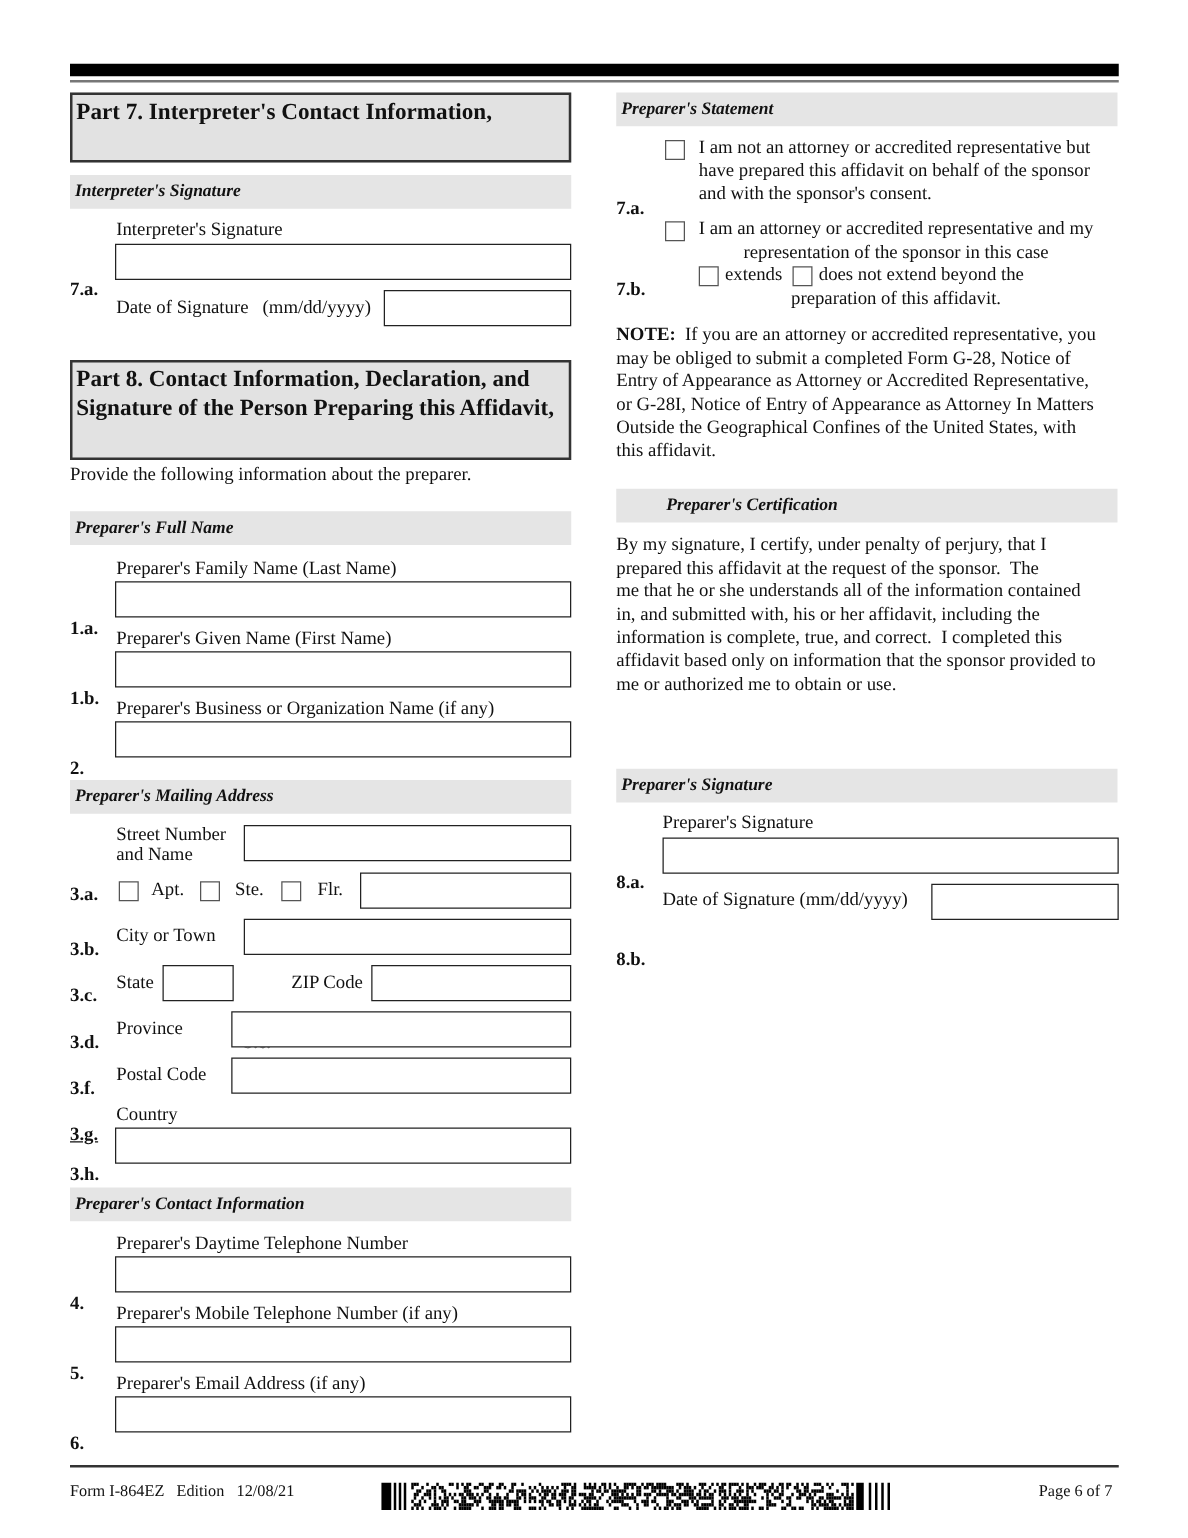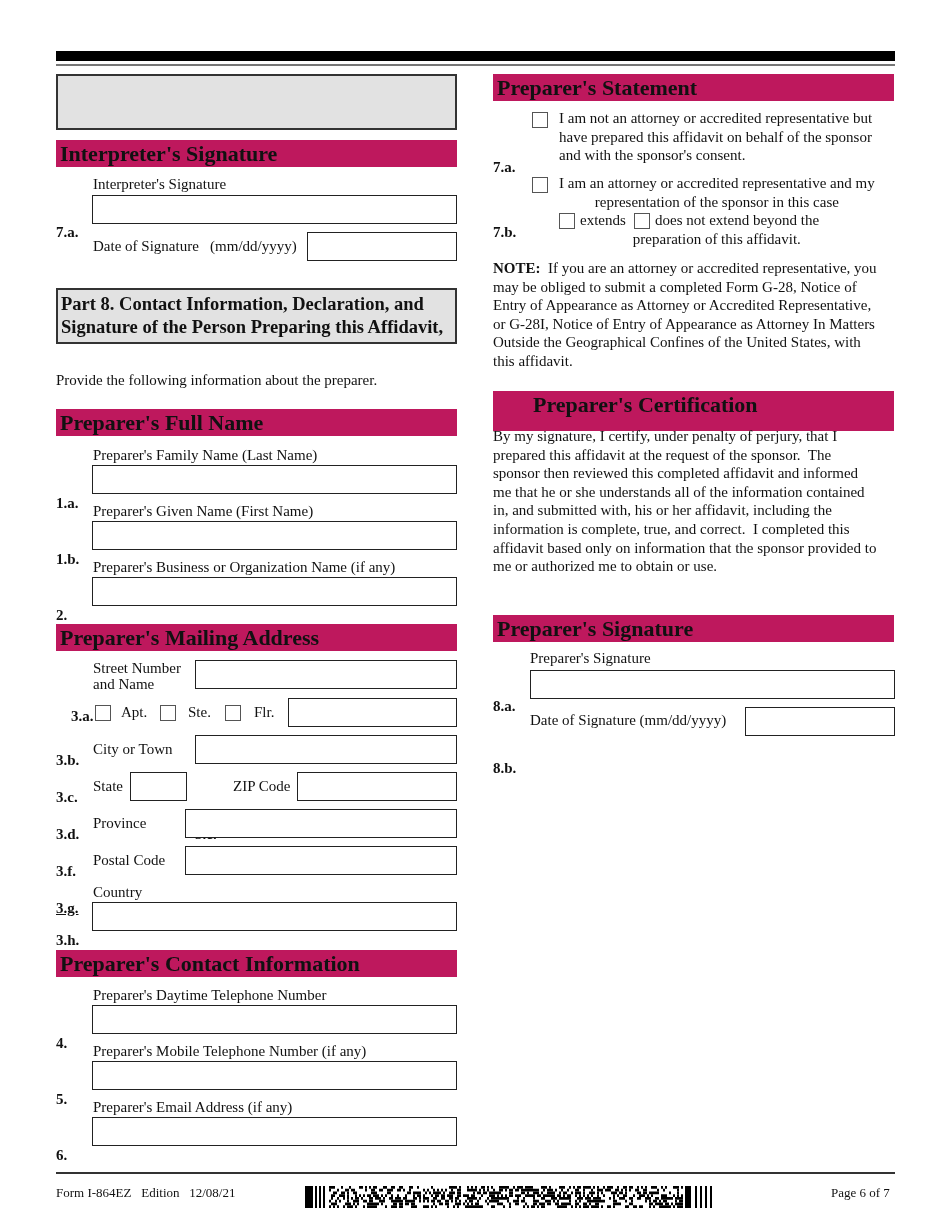--- a/index.html
+++ b/index.html
@@ -4,51 +4,52 @@
 <style>
   html, body { margin: 0; padding: 0; background: #fff; }
   body { width: 950px; height: 1230px; position: relative; overflow: hidden;
          font-family: "Liberation Serif", "DejaVu Serif", serif; color: #111; }
   .abs { position: absolute; }
   .topbar { left: 56px; top: 51px; width: 839px; height: 10px; background: #000; }
   .topline { left: 56px; top: 64px; width: 839px; height: 2px; background: #777; }
   .partbox { background: #e2e2e2; border: 2px solid #333; box-sizing: border-box;
              font-weight: bold; font-size: 18.5px; line-height: 22.5px; padding: 3px 4px 0 3px; }
   .partbox .normal { font-weight: normal; }
-  .sechead { background: #be185d; font-weight: bold; font-size: 22px;
+  .sechead { background: #e5e5e5; font-weight: bold; font-style: italic; font-size: 14px;
              line-height: 27px; padding-left: 4px; box-sizing: border-box; }
   .num { font-weight: bold; font-size: 15px; margin-top: 48px; }
   .lbl { font-size: 15px; }
   .box { border: 1.5px solid #222; box-sizing: border-box; background: #fff; }
   .cb { width: 16px; height: 16px; border: 1px solid #555; box-sizing: border-box; background: #fff; }
   .para { font-size: 15px; line-height: 18.6px; }
   .footline { left: 56px; top: 1172px; width: 839px; height: 2px; background: #333; }
   .foot { font-size: 13px; }
   .barcode { left: 305px; top: 1186px; width: 408px; height: 22px; }
 </style>
 </head>
 <body>
 
 <div class="abs topbar"></div>
 <div class="abs topline"></div>
 
 <div class="abs partbox" style="left:56px;top:74px;width:401px;height:56px;">
+  <div>Part 7.  Interpreter's Contact Information,</div>
 </div>
 
 <div class="abs sechead" style="left:56px;top:140px;width:401px;height:27px;">Interpreter's Signature</div>
 
 <div class="abs num" style="left:56px;top:176px;">7.a.</div>
 <div class="abs lbl" style="left:93px;top:176px;">Interpreter's Signature</div>
 <div class="abs box" style="left:92px;top:195px;width:365px;height:29px;"></div>
 
 <div class="abs num" style="left:56px;top:238px;">7.b.</div>
 <div class="abs lbl" style="left:93px;top:238px;white-space:pre;">Date of Signature   (mm/dd/yyyy)</div>
 <div class="abs box" style="left:307px;top:232px;width:150px;height:29px;"></div>
 
-<div class="abs partbox" style="left:56px;top:288px;width:401px;height:56px;">
+<div class="abs partbox" style="left:56px;top:288px;width:401px;height:80px;">
   <div>Part 8.  Contact Information, Declaration, and</div>
   <div>Signature of the Person Preparing this Affidavit,</div>
 </div>
 <div class="abs lbl" style="left:56px;top:372px;">Provide the following information about the preparer.</div>
 
 <div class="abs sechead" style="left:56px;top:409px;width:401px;height:27px;">Preparer's Full Name</div>
 
 <div class="abs num" style="left:56px;top:447px;">1.a.</div>
 <div class="abs lbl" style="left:93px;top:447px;">Preparer's Family Name (Last Name)</div>
 <div class="abs box" style="left:92px;top:465px;width:365px;height:29px;"></div>
@@ -56,21 +57,21 @@
 <div class="abs num" style="left:56px;top:503px;">1.b.</div>
 <div class="abs lbl" style="left:93px;top:503px;">Preparer's Given Name (First Name)</div>
 <div class="abs box" style="left:92px;top:521px;width:365px;height:29px;"></div>
 
 <div class="abs num" style="left:56px;top:559px;">2.</div>
 <div class="abs lbl" style="left:93px;top:559px;">Preparer's Business or Organization Name (if any)</div>
 <div class="abs box" style="left:92px;top:577px;width:365px;height:29px;"></div>
 
 <div class="abs sechead" style="left:56px;top:624px;width:401px;height:27px;">Preparer's Mailing Address</div>
 
-<div class="abs num" style="left:71px;top:660px;font-family:Liberation Serif, serif;">3.a.</div>
+<div class="abs num" style="left:56px;top:660px;font-family:Liberation Serif, serif;">3.a.</div>
 <div class="abs lbl" style="left:93px;top:660px;line-height:16px;">
   <div>Street Number</div>
   <div>and Name</div>
 </div>
 <div class="abs box" style="left:195px;top:660px;width:262px;height:29px;"></div>
 
 <div class="abs num" style="left:56px;top:704px;">3.b.</div>
 <div class="abs cb" style="left:95px;top:705px;"></div>
 <div class="abs lbl" style="left:121px;top:704px;">Apt.</div>
 <div class="abs cb" style="left:160px;top:705px;"></div>
@@ -142,26 +143,25 @@
 
 <div class="abs para" style="left:493px;top:259px;width:410px;white-space:nowrap;">
   <div><b>NOTE:</b><span style="white-space:pre;">  If you are an attorney or accredited representative, you</span></div>
   <div>may be obliged to submit a completed Form G-28, Notice of</div>
   <div>Entry of Appearance as Attorney or Accredited Representative,</div>
   <div>or G-28I, Notice of Entry of Appearance as Attorney In Matters</div>
   <div>Outside the Geographical Confines of the United States, with</div>
   <div>this affidavit.</div>
 </div>
 
-<div class="abs sechead" style="left:493px;top:391px;width:401px;height:40px;padding-left:40px;">Preparer's Certification</div>
+<div class="abs sechead" style="left:493px;top:391px;width:401px;height:27px;padding-left:40px;">Preparer's Certification</div>
 
 <div class="abs para" style="left:493px;top:427px;width:410px;white-space:nowrap;">
   <div>By my signature, I certify, under penalty of perjury, that I</div>
   <div style="white-space:pre;">prepared this affidavit at the request of the sponsor.  The</div>
-  <div>sponsor then reviewed this completed affidavit and informed</div>
   <div>me that he or she understands all of the information contained</div>
   <div>in, and submitted with, his or her affidavit, including the</div>
   <div style="white-space:pre;">information is complete, true, and correct.  I completed this</div>
   <div>affidavit based only on information that the sponsor provided to</div>
   <div>me or authorized me to obtain or use.</div>
 </div>
 
 <div class="abs sechead" style="left:493px;top:615px;width:401px;height:27px;">Preparer's Signature</div>
 
 <div class="abs num" style="left:493px;top:650px;">8.a.</div>

